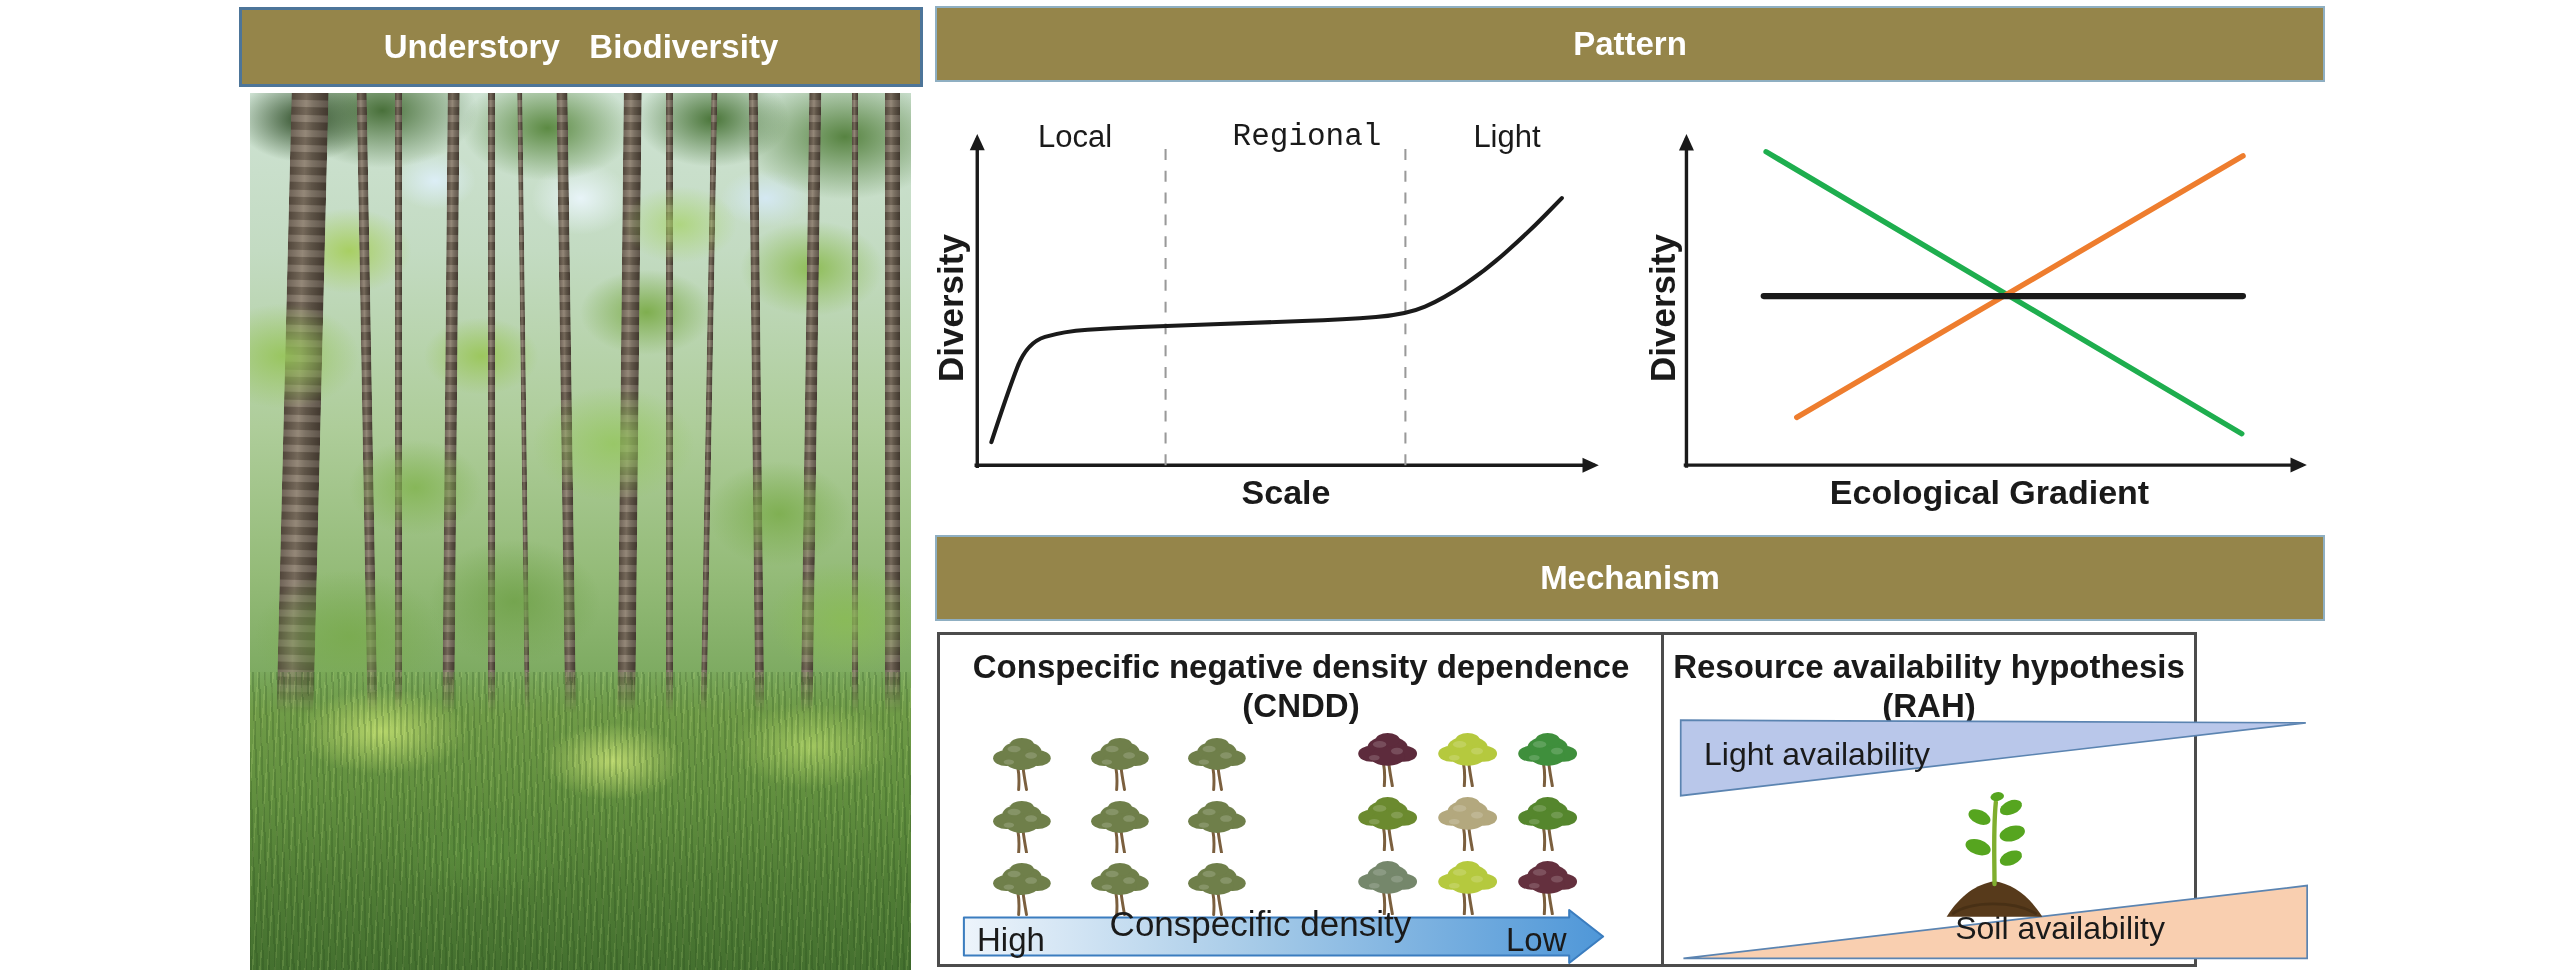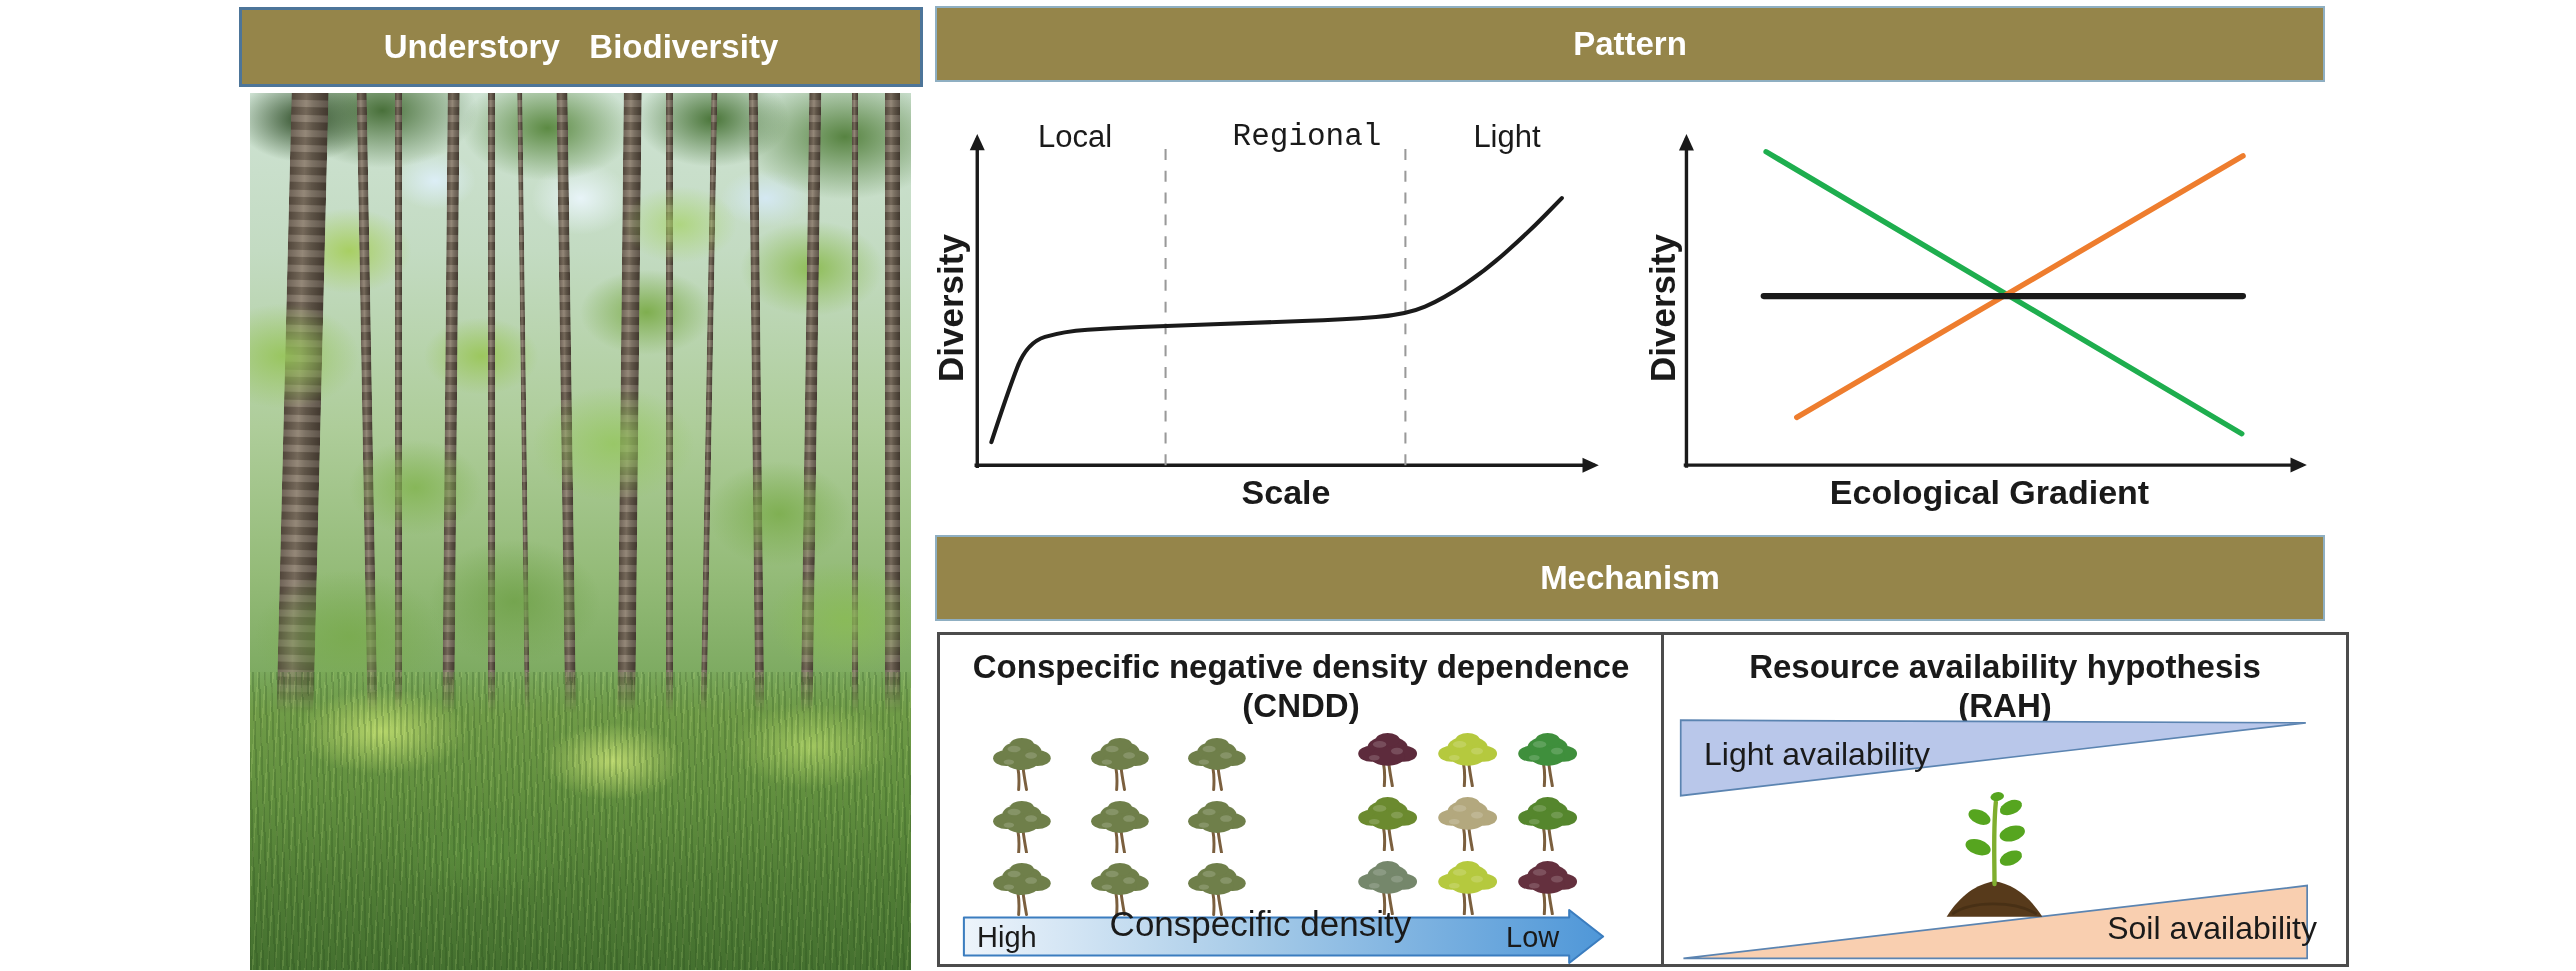--- a/index.html
+++ b/index.html
@@ -77,29 +77,29 @@
   .r-lab{position:absolute;top:30px;transform:translateX(-50%);font-size:31px;white-space:nowrap;}
   #rlab0{left:140px;} #rlab1{left:372px;font-family:Liberation Mono, monospace;} #rlab2{left:572px;}
   .ylab{position:absolute;width:409px;top:199px;text-align:center;transform:rotate(-90deg);
     font-weight:bold;font-size:35px;white-space:nowrap;}
   #chart1 .ylab{left:-189px;} #chart2 .ylab{left:-191px;}
   .xlab{position:absolute;left:0;width:100%;text-align:center;top:384px;font-weight:bold;font-size:34px;}
 
   
   .panel{position:absolute;top:632px;height:335px;border:3.4px solid #4c4c4c;background:#fff;}
   #cndd{left:937px;width:728px;padding-left:20px;}
-  #rah{left:1661px;width:688px;}
+  #rah{left:1661px;width:536px;}
   .panel-title{position:absolute;left:0;top:12.3px;width:100%;text-align:center;
     font-weight:bold;font-size:33px;line-height:39px;}
   .tree-grid{position:absolute;display:grid;grid-template-columns:repeat(3,1fr);grid-template-rows:repeat(3,1fr);}
   #grid-mono{left:33px;top:95px;width:293px;height:188px;}
   #grid-div{left:408px;top:90px;width:239px;height:192px;}
   .tree-grid svg{width:92%;height:94%;place-self:center;}
   #cndd-arrow{position:absolute;left:20.4px;top:273px;width:647px;height:57px;}
-  .arrow-lab{position:absolute;font-size:29px;}
+  .arrow-lab{position:absolute;font-size:33px;}
   #lbl-high{left:37px;top:286px;}
   #lbl-low{left:566px;top:286px;}
   #lbl-density{left:20.4px;top:269px;width:600px;text-align:center;font-size:35px;}
   #rah-wedges{position:absolute;left:0;top:0;width:666px;height:335px;}
   #lbl-light{position:absolute;left:40px;top:101px;font-size:32px;}
   #lbl-soil{position:absolute;right:29px;top:275px;font-size:32px;}
   #seedling{position:absolute;left:269px;top:149px;width:123px;height:140px;}
 </style>
 </head>
 <body>

